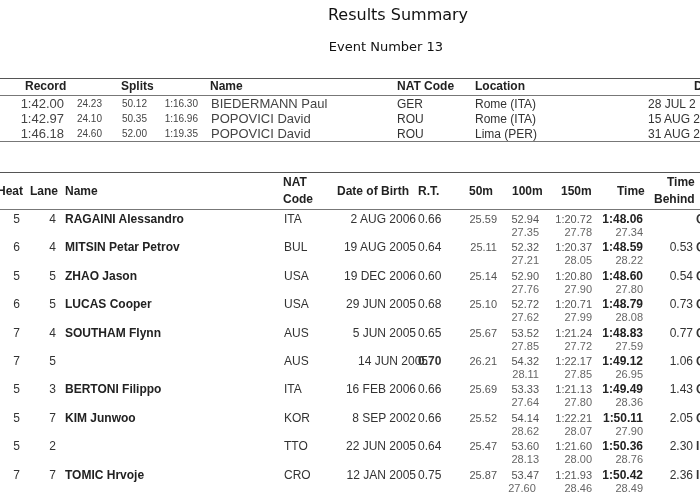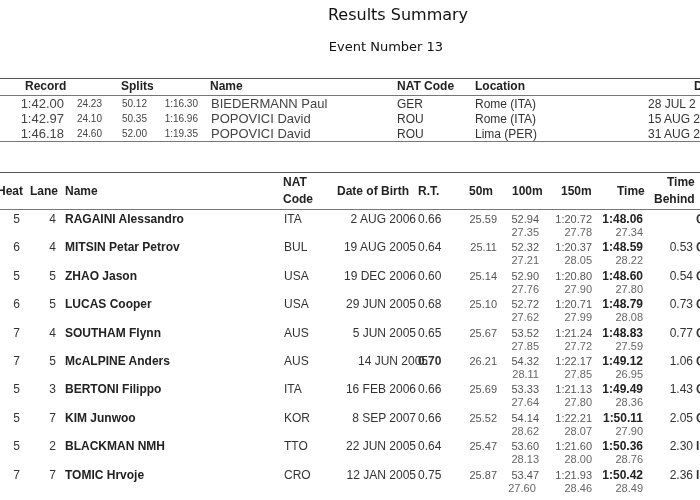--- a/index.html
+++ b/index.html
@@ -172,21 +172,20 @@
         <div class="cell time r" style="left:595px;width:48px;top:0;">1:48.83</div>
         <div class="cell r" style="left:660px;width:33px;top:0;">0.77</div>
         <div class="cell" style="left:696px;top:0;font-weight:bold;">Q</div>
         <div class="cell split2 r" style="left:505px;width:34px;top:14px;">27.85</div>
         <div class="cell split2 r" style="left:545px;width:47px;top:14px;">27.72</div>
         <div class="cell split2 r" style="left:595px;width:48px;top:14px;">27.59</div>
       </div>
       <div class="row" style="top:354px;">
         <div class="cell r" style="left:0;width:20px;top:0;">7</div>
         <div class="cell r" style="left:40px;width:16px;top:0;">5</div>
-        <div class="cell name" style="left:65px;top:0;">McALPINE Anders</div>
         <div class="cell" style="left:284px;top:0;">AUS</div>
         <div class="cell r" style="left:332px;width:96px;top:0;">14 JUN 2005</div>
         <div class="cell" style="left:418px;top:0;font-weight:bold;">0.70</div>
         <div class="cell split r" style="left:460px;width:37px;top:1px;">26.21</div>
         <div class="cell split r" style="left:505px;width:34px;top:1px;">54.32</div>
         <div class="cell split r" style="left:545px;width:47px;top:1px;">1:22.17</div>
         <div class="cell time r" style="left:595px;width:48px;top:0;">1:49.12</div>
         <div class="cell r" style="left:660px;width:33px;top:0;">1.06</div>
         <div class="cell" style="left:696px;top:0;font-weight:bold;">Q</div>
         <div class="cell split2 r" style="left:505px;width:34px;top:14px;">28.11</div>
@@ -208,36 +207,35 @@
         <div class="cell" style="left:696px;top:0;font-weight:bold;">Q</div>
         <div class="cell split2 r" style="left:505px;width:34px;top:14px;">27.64</div>
         <div class="cell split2 r" style="left:545px;width:47px;top:14px;">27.80</div>
         <div class="cell split2 r" style="left:595px;width:48px;top:14px;">28.36</div>
       </div>
       <div class="row" style="top:410.79999999999995px;">
         <div class="cell r" style="left:0;width:20px;top:0;">5</div>
         <div class="cell r" style="left:40px;width:16px;top:0;">7</div>
         <div class="cell name" style="left:65px;top:0;">KIM Junwoo</div>
         <div class="cell" style="left:284px;top:0;">KOR</div>
-        <div class="cell r" style="left:320px;width:96px;top:0;">8 SEP 2007</div>
+        <div class="cell r" style="left:320px;width:96px;top:0;">8 SEP 2002</div>
         <div class="cell" style="left:418px;top:0;">0.66</div>
         <div class="cell split r" style="left:460px;width:37px;top:1px;">25.52</div>
         <div class="cell split r" style="left:505px;width:34px;top:1px;">54.14</div>
         <div class="cell split r" style="left:545px;width:47px;top:1px;">1:22.21</div>
         <div class="cell time r" style="left:595px;width:48px;top:0;">1:50.11</div>
         <div class="cell r" style="left:660px;width:33px;top:0;">2.05</div>
         <div class="cell" style="left:696px;top:0;font-weight:bold;">Q</div>
         <div class="cell split2 r" style="left:505px;width:34px;top:14px;">28.62</div>
         <div class="cell split2 r" style="left:545px;width:47px;top:14px;">28.07</div>
         <div class="cell split2 r" style="left:595px;width:48px;top:14px;">27.90</div>
       </div>
       <div class="row" style="top:439.2px;">
         <div class="cell r" style="left:0;width:20px;top:0;">5</div>
         <div class="cell r" style="left:40px;width:16px;top:0;">2</div>
-        <div class="cell name" style="left:65px;top:0;">BLACKMAN NMH</div>
         <div class="cell" style="left:284px;top:0;">TTO</div>
         <div class="cell r" style="left:320px;width:96px;top:0;">22 JUN 2005</div>
         <div class="cell" style="left:418px;top:0;">0.64</div>
         <div class="cell split r" style="left:460px;width:37px;top:1px;">25.47</div>
         <div class="cell split r" style="left:505px;width:34px;top:1px;">53.60</div>
         <div class="cell split r" style="left:545px;width:47px;top:1px;">1:21.60</div>
         <div class="cell time r" style="left:595px;width:48px;top:0;">1:50.36</div>
         <div class="cell r" style="left:660px;width:33px;top:0;">2.30</div>
         <div class="cell" style="left:696px;top:0;font-weight:bold;">I</div>
         <div class="cell split2 r" style="left:505px;width:34px;top:14px;">28.13</div>

